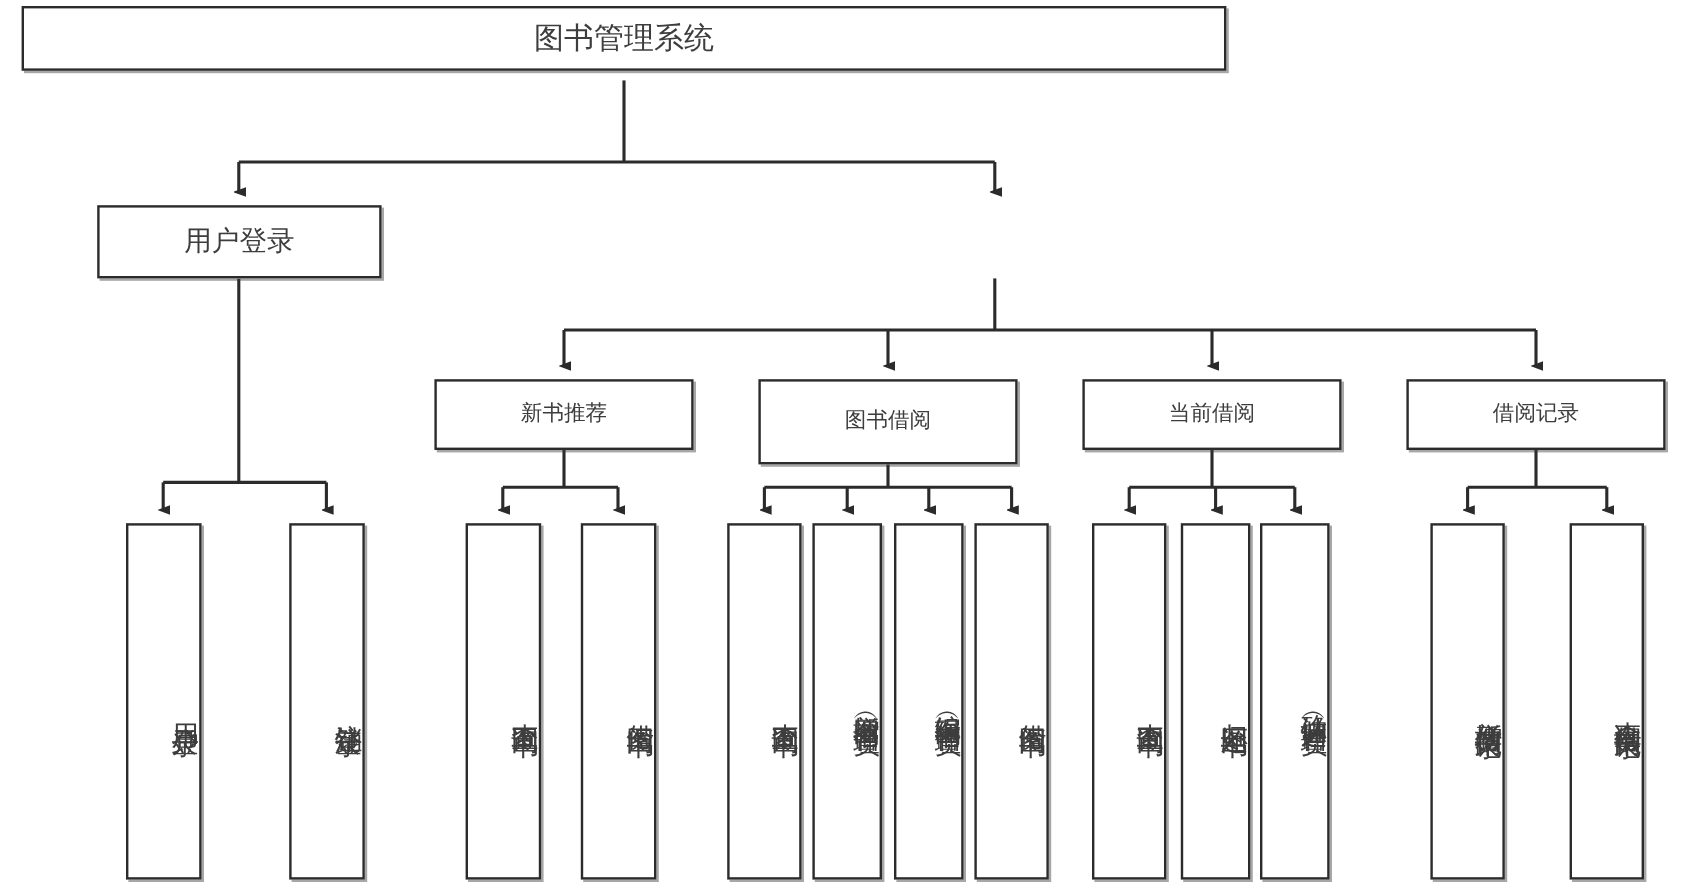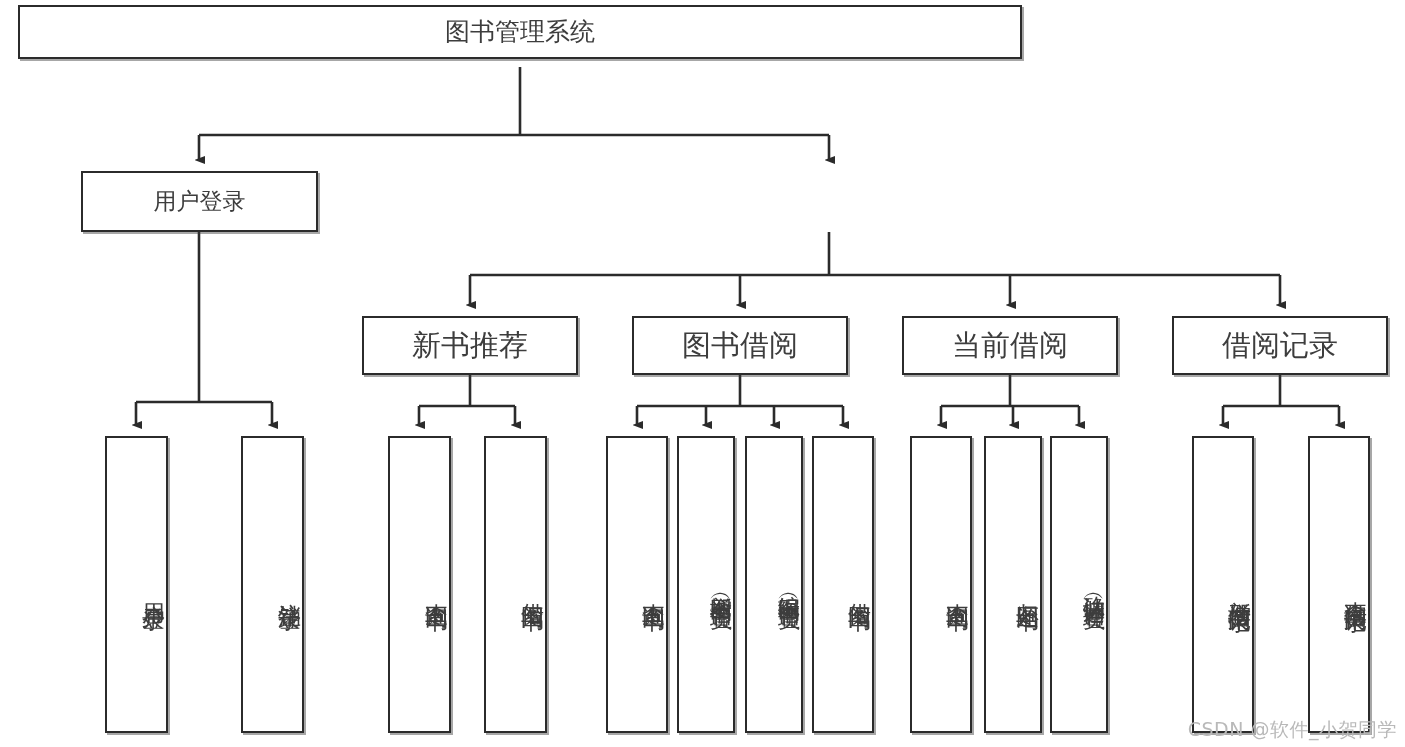--- a/index.html
+++ b/index.html
@@ -17,21 +17,21 @@
     background:#ffffff;
     border:2px solid #2b2b2b;
     box-shadow:2px 2px 0 rgba(60,60,60,.45);
     display:flex;align-items:center;justify-content:center;
     color:#3d3d3d;
     line-height:1.12;
     text-align:center;
   }
   .node.root{font-size:25px;}
   .node.lvl2{font-size:23px;}
-  .node.lvl3{font-size:29px;}
+  .node.lvl3{font-size:18px;}
   .node.leaf{
     font-size:23px;
     writing-mode:vertical-rl;
     text-orientation:upright;
     align-items:flex-start;
     justify-content:center;
     padding-top:8px;
     letter-spacing:2px;
     white-space:pre-line;
   }
@@ -105,21 +105,21 @@
     <span>图书管理系统</span>
   </div>
 
   <div class="node lvl2" style="left:81px;top:171px;width:237px;height:61px;">
     <span>用户登录</span>
   </div>
 
   <div class="node lvl3" style="left:362px;top:316px;width:216px;height:59px;">
     <span>新书推荐</span>
   </div>
-  <div class="node lvl3" style="left:632px;top:316px;width:216px;height:59px;">
+  <div class="node lvl3" style="left:632px;top:316px;width:216px;height:71px;">
     <span>图书借阅</span>
   </div>
   <div class="node lvl3" style="left:902px;top:316px;width:216px;height:59px;">
     <span>当前借阅</span>
   </div>
   <div class="node lvl3" style="left:1172px;top:316px;width:216px;height:59px;">
     <span>借阅记录</span>
   </div>
 
   <div class="node leaf" style="left:105px;top:436px;width:63px;height:297px;">用户登录</div>
@@ -133,15 +133,14 @@
   <div class="node leaf tall-label" style="left:745px;top:436px;width:58px;height:297px;">编辑图书（管理员）</div>
   <div class="node leaf" style="left:812px;top:436px;width:62px;height:297px;">借阅图书</div>
 
   <div class="node leaf" style="left:910px;top:436px;width:62px;height:297px;">查询图书</div>
   <div class="node leaf" style="left:984px;top:436px;width:58px;height:297px;">归还图书</div>
   <div class="node leaf tall-label" style="left:1050px;top:436px;width:58px;height:297px;">确认归还（管理员）</div>
 
   <div class="node leaf" style="left:1192px;top:436px;width:62px;height:297px;">新增借阅记录</div>
   <div class="node leaf" style="left:1308px;top:436px;width:62px;height:297px;">查询借阅记录</div>
 
-  <div class="watermark">CSDN @软件_小贺同学</div>
 
 </div>
 
 </body></html>

